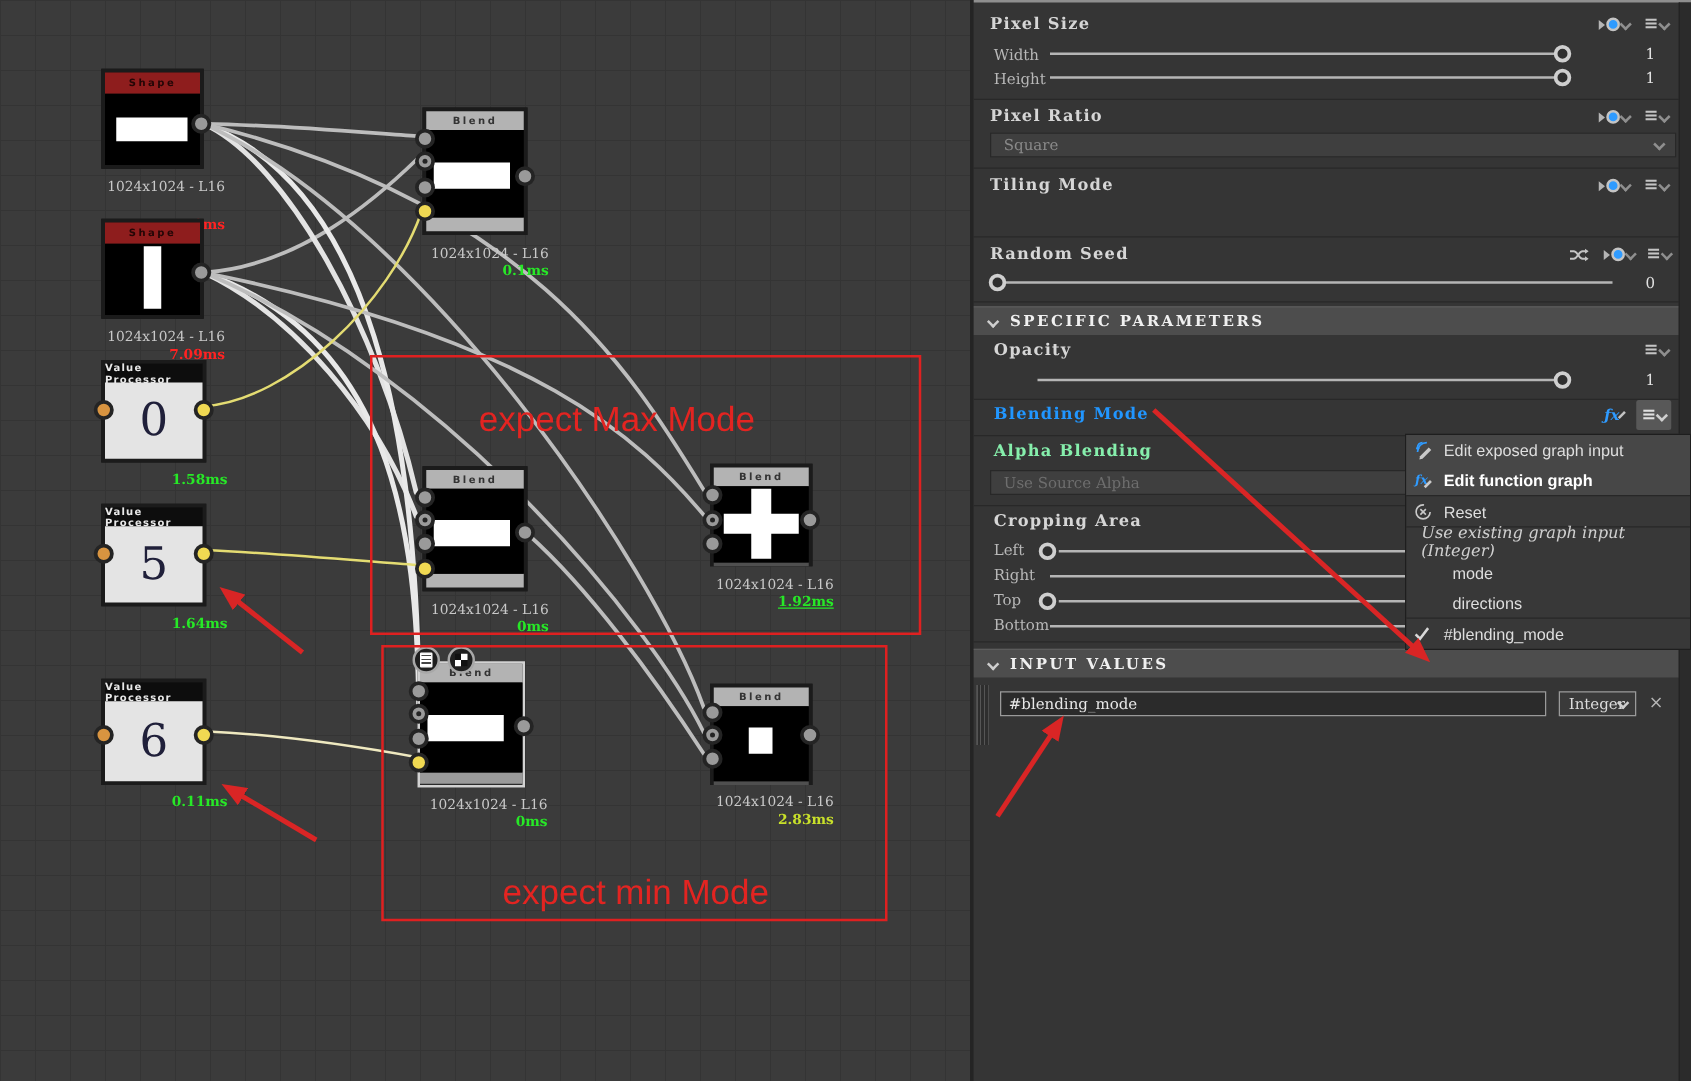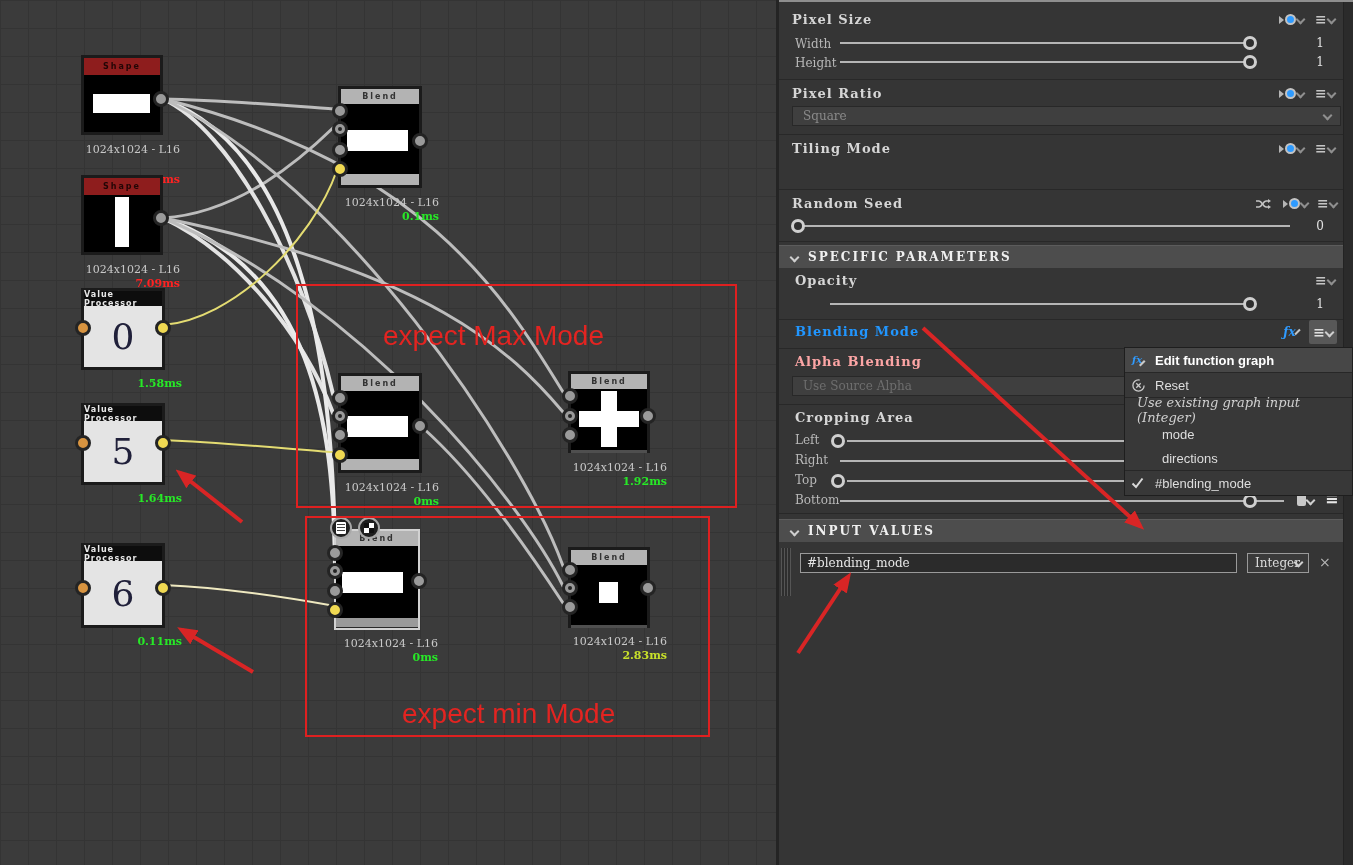--- a/index.html
+++ b/index.html
@@ -39,21 +39,21 @@
      repeating-linear-gradient(#fff 0 1px,#444 1px 2px,#fff 2px 3px);background-color:#fff;border:1px solid #fff;}
   .checker{width:10px;height:10px;background:conic-gradient(#fff 0 25%,#111 0 50%,#fff 0 75%,#111 0);}
   .annbox{position:absolute;border:2px solid #df2020;z-index:6;}
   .anntext{position:absolute;z-index:6;font:28px "Liberation Sans",sans-serif;color:#e32421;white-space:nowrap;}
   
   .vdivider{position:absolute;left:776px;top:0;width:3px;height:865px;background:#242424;z-index:7;}
   .panel{position:absolute;left:779px;top:0;width:574px;height:865px;background:#353535;
          border-top:2px solid #8f8f8f;box-sizing:border-box;z-index:8;}
   .panel .abs{position:absolute;}
   .grouptitle{font:bold 13px "DejaVu Serif",serif;color:#d6d6d6;letter-spacing:1px;white-space:nowrap;}
-  .grouptitle.blue{color:#2196ff;} .grouptitle.dis{color:#fca5a5;}
+  .grouptitle.blue{color:#2196ff;} .grouptitle.dis{color:#86efac;}
   .sublabel{font:12px "DejaVu Serif",serif;color:#b8b8b8;}
   .track{position:absolute;height:2px;background:#b5b5b5;}
   .handle{position:absolute;width:8px;height:8px;border:3px solid #cfcfcf;border-radius:50%;background:#2f2f2f;}
   .val{position:absolute;width:30px;text-align:right;font:12px "DejaVu Serif",serif;color:#e2e2e2;}
   .dropdown{position:absolute;height:20px;box-sizing:border-box;background:#3f3f3f;border:1px solid #282828;
      color:#8a8a8a;font:12px "DejaVu Serif",serif;line-height:18px;padding-left:10px;}
   .chev{display:inline-block;width:5px;height:5px;border-right:2px solid #8f8f8f;
         border-bottom:2px solid #8f8f8f;transform:rotate(45deg);}
   .chev.lt{border-color:#cfcfcf;}
   .dropdown .chev{position:absolute;right:9px;top:5px;}
@@ -220,21 +220,21 @@
       <div class="nbody" style="height:61px;">
         <div class="bar" style="left:30px;top:2px;width:16px;height:56px;"></div>
         <div class="bar" style="left:8px;top:22px;width:60px;height:16px;"></div>
       </div>
       <div class="nfoot dim" style="height:3px;"></div>
       <span class="port" style="left:-9px;top:14px;"></span>
       <span class="port ring" style="left:-9px;top:34px;"></span>
       <span class="port" style="left:-9px;top:53px;"></span>
       <span class="port" style="right:-9px;top:34px;"></span>
       <div class="nlab" style="top:87px;"><span>1024x1024 - L16</span></div>
-      <div class="nlab t-green" style="top:101px;"><b>1.92ms</b></div>
+      <div class="nlab t-green" style="top:101px;text-decoration:underline;"><b>1.92ms</b></div>
     </div>
 
     <div class="node" style="left:334px;top:529px;width:86px;height:101px;border:2px solid #d2d2d2;background:#2a2a2a;">
       <span class="fbtn" style="left:-6px;top:-14px;">
           <i class="docglyph"></i>
         </span>
       <span class="fbtn" style="left:22px;top:-14px;">
           <i class="checker"></i>
         </span>
       <div class="nhead gray">
@@ -409,20 +409,33 @@
     <input class="tinput" style="left: 21px; top: 551px; width: 437px;" value="#blending_mode">
     <div class="tsel" style="left:468px;top:551px;width:62px;">
       <span>Integer</span><i class="chev" style="border-color:#cfcfcf;"></i>
     </div>
     <div class="xclose" style="left:540px;top:552px;">×</div>
 
     <div class="scrollstrip"></div>
   </div>
 
   <div class="menu">
+    <div class="mi lighter">
+      <span class="ic">
+        <svg width="16" height="16" viewBox="0 0 16 16">
+            <g fill="none" stroke="#2f9bff" stroke-width="1.4">
+          <path d="M3,6 a4,4 0 0 1 4,-4"></path>
+              <path d="M3,9.5 a7.5,7.5 0 0 1 7.5,-7.5"></path>
+            </g>
+          <circle cx="3.2" cy="6.5" r="1.3" fill="#2f9bff"></circle>
+          <path d="M5,13 L12,6 L14,8 L7,15 L4.5,15.5 Z" fill="#c9c9c9"></path>
+          </svg>
+      </span>
+      <span>Edit exposed graph input</span>
+    </div>
     <div class="mi lighter bold">
       <span class="ic">
         <svg width="16" height="16" viewBox="0 0 16 16">
           <text x="1" y="11" font-family="DejaVu Serif, serif" font-style="italic" font-weight="bold" font-size="10" fill="#2f9bff">ƒx</text>
           <path d="M8,13 L13,8 L14.5,9.5 L9.5,14.5 Z" fill="#c9c9c9"></path>
           </svg>
       </span>
       <span>Edit function graph</span>
     </div>
     <div class="msep"></div>

